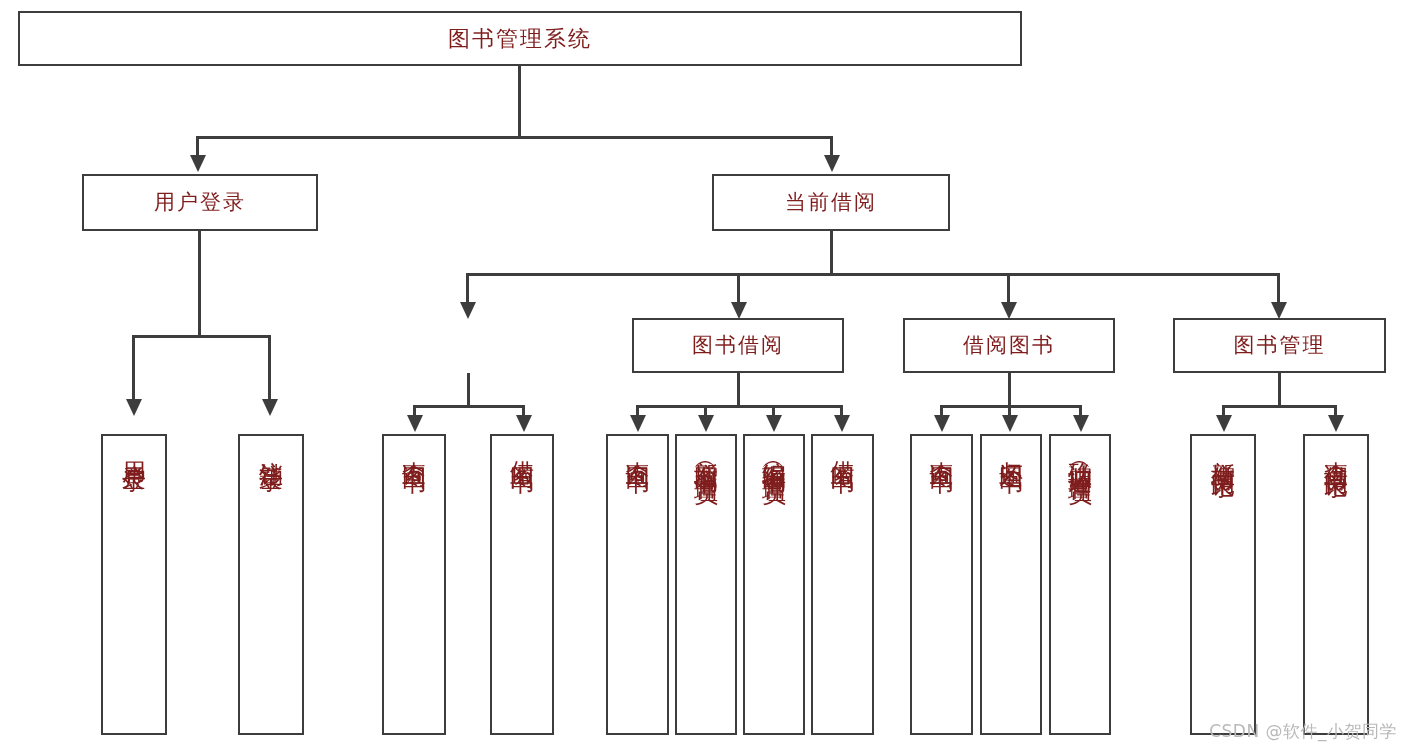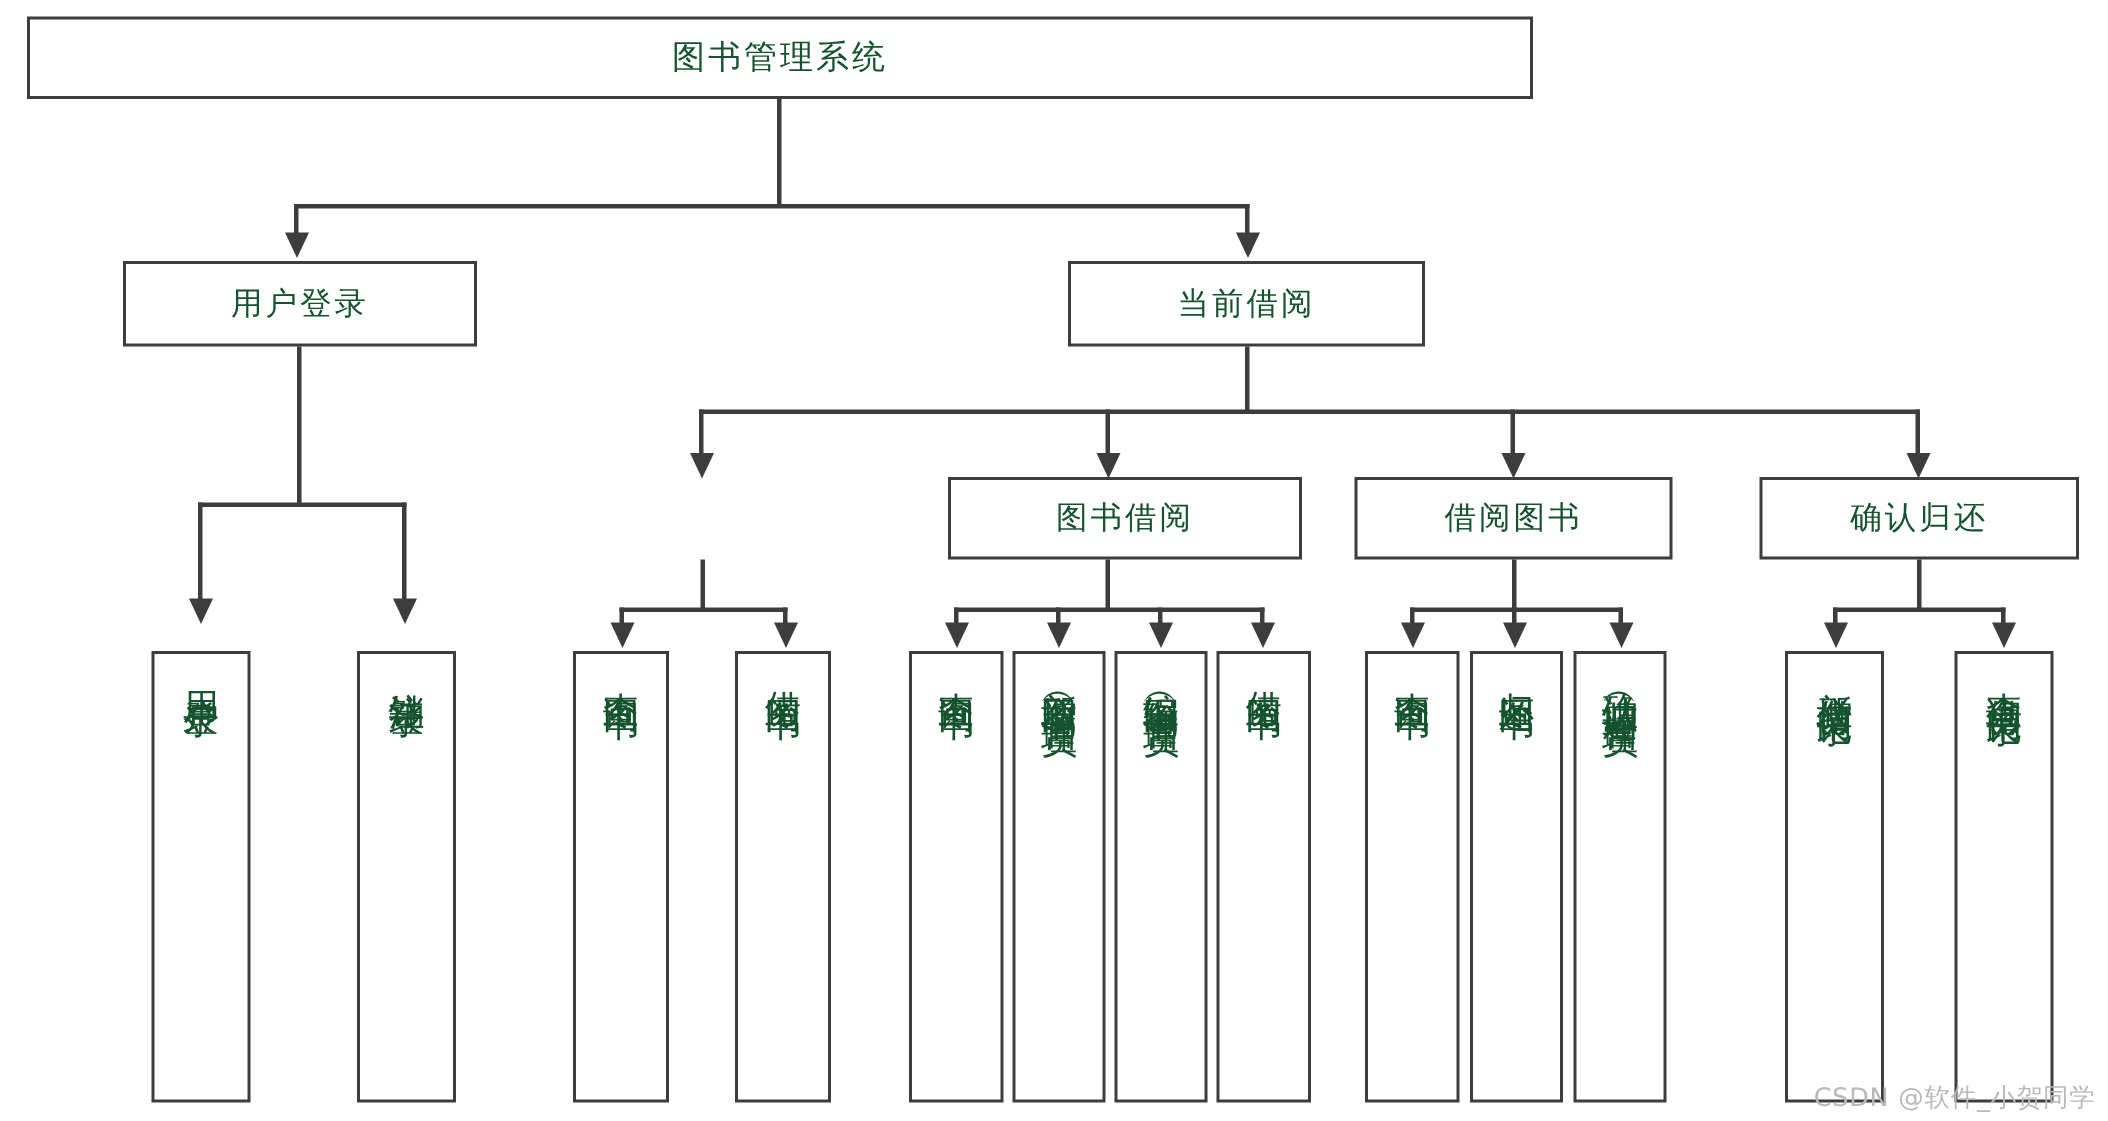--- a/index.html
+++ b/index.html
@@ -19,21 +19,21 @@
     overflow: hidden;
   }
   .node {
     position: absolute;
     box-sizing: border-box;
     background: #ffffff;
     border: 2px solid #3d3d3d;
     display: flex;
     align-items: center;
     justify-content: center;
-    color: #14532d;
+    color: #7f1d1d;
   }
   .node .label {
     display: block;
     text-align: center;
     line-height: 1.25;
     letter-spacing: 1px;
   }
   
   .node.h .label {
     font-size: 21px;
@@ -126,30 +126,30 @@
   <div class="edge vline" style="left:737px; top:273px; width:3px; height:36px;"></div>
   <div class="arrow" style="left:731px; top:302px;"></div>
 
   <div class="edge vline" style="left:1007px; top:273px; width:3px; height:36px;"></div>
   <div class="arrow" style="left:1001px; top:302px;"></div>
 
   <div class="edge vline" style="left:1277px; top:273px; width:3px; height:36px;"></div>
   <div class="arrow" style="left:1271px; top:302px;"></div>
 
 
-  <div class="node h" style="left:632px; top:318px; width:236px; height:55px;">
+  <div class="node h" style="left:632px; top:318px; width:212px; height:55px;">
     <span class="label">图书借阅</span>
   </div>
 
   <div class="node h" style="left:903px; top:318px; width:212px; height:55px;">
     <span class="label">借阅图书</span>
   </div>
 
   <div class="node h" style="left:1173px; top:318px; width:213px; height:55px;">
-    <span class="label">确认归还</span>
+    <span class="label">图书管理</span>
   </div>
 
   <div class="edge vline" style="left:467px; top:373px; width:3px; height:34px;"></div>
   <div class="edge hline" style="left:413px; top:405px; width:112px; height:3px;"></div>
   <div class="edge vline" style="left:413px; top:405px; width:3px; height:18px;"></div>
   <div class="arrow" style="left:407px; top:415px;"></div>
   <div class="edge vline" style="left:522px; top:405px; width:3px; height:18px;"></div>
   <div class="arrow" style="left:516px; top:415px;"></div>
 
   <div class="edge vline" style="left:737px; top:373px; width:3px; height:34px;"></div>

